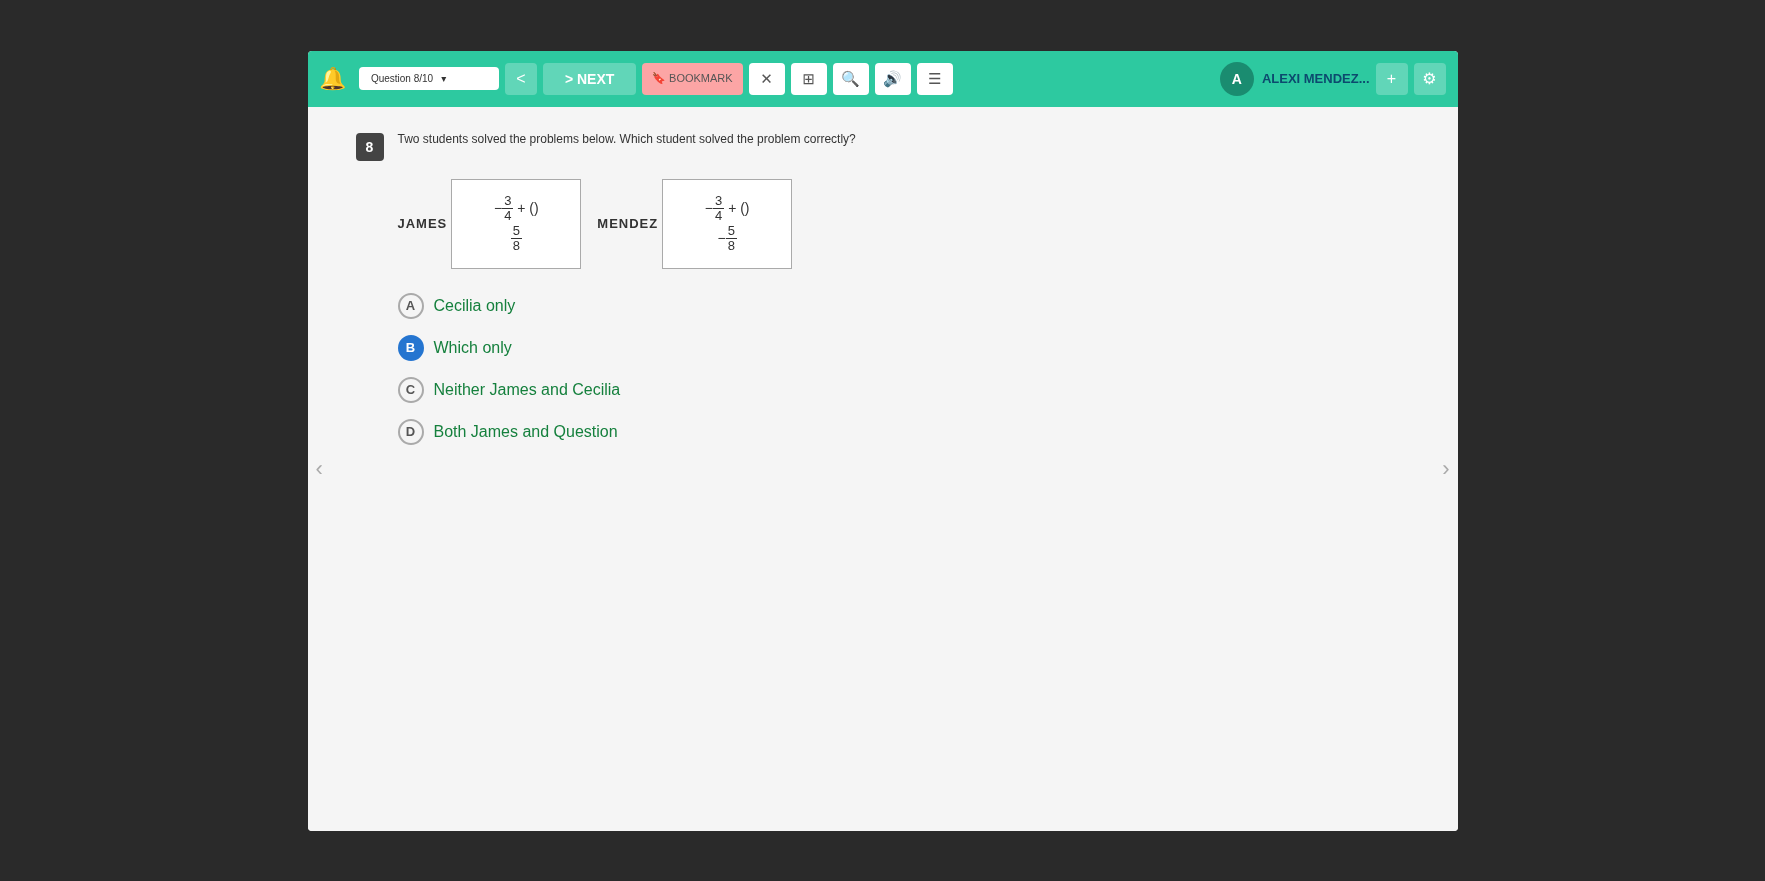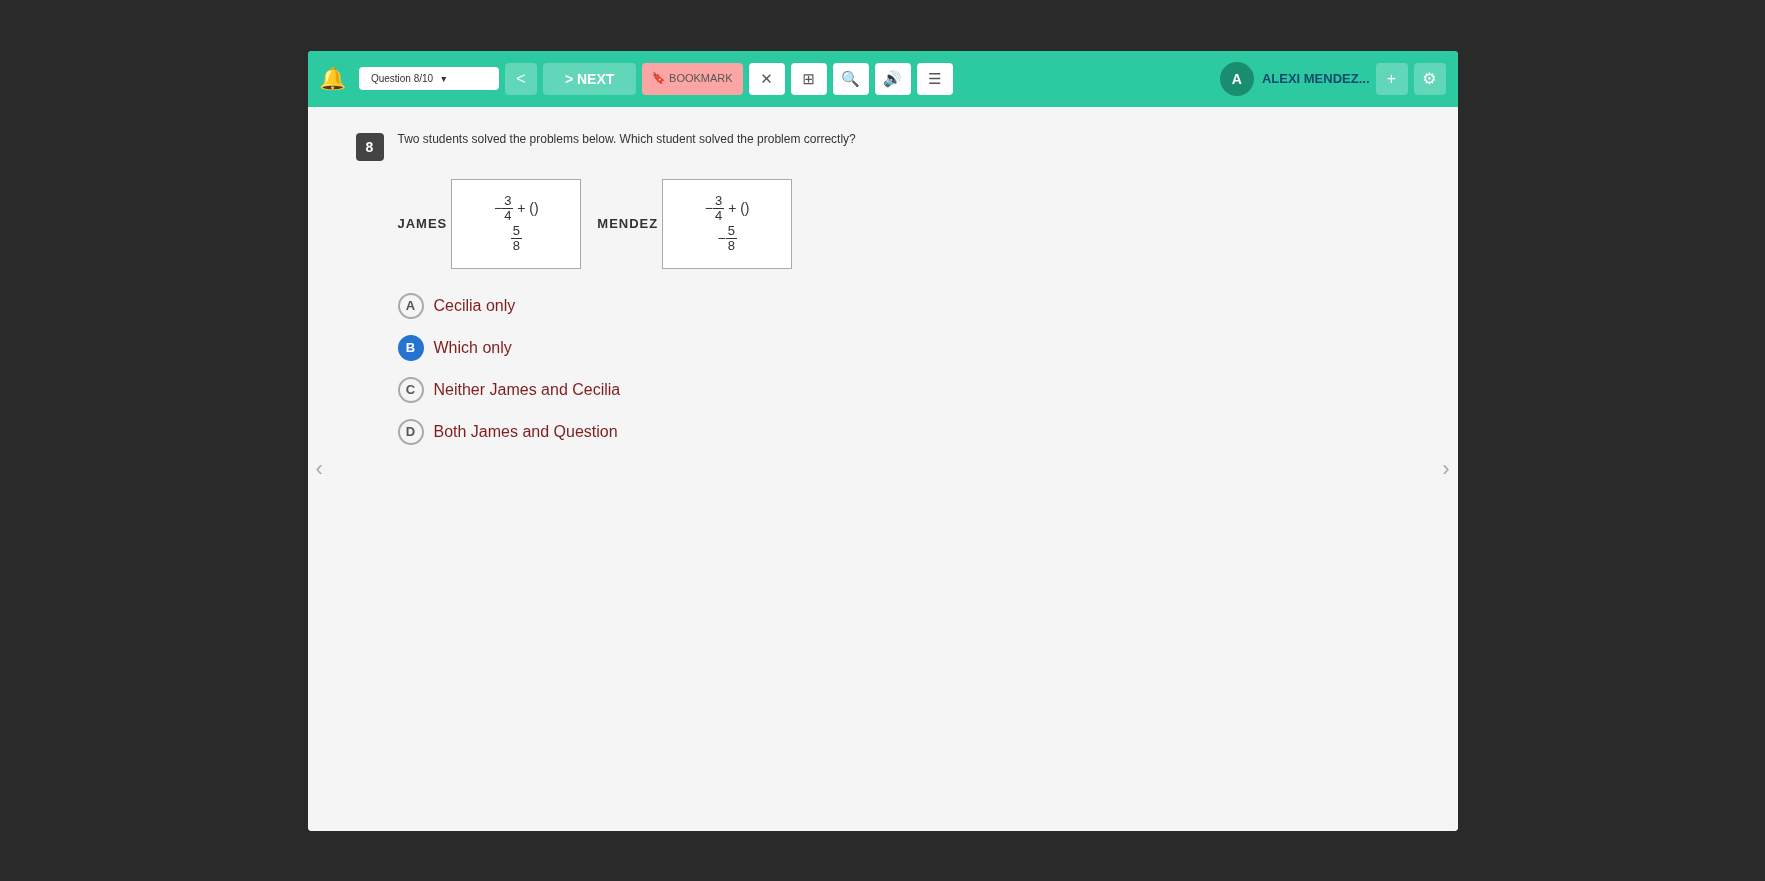--- a/index.html
+++ b/index.html
@@ -246,21 +246,21 @@
       font-weight: bold;
       flex-shrink: 0;
     }
     .choice-circle.selected {
       background: #2575d0;
       border-color: #2575d0;
       color: white;
     }
     .choice-label {
       font-size: 16px;
-      color: #7f1d1d;
+      color: #15803d;
     }
     
     .side-arrow-left {
       position: absolute;
       left: 8px;
       top: 50%;
       transform: translateY(-50%);
       color: #aaa;
       font-size: 22px;
       cursor: pointer;

